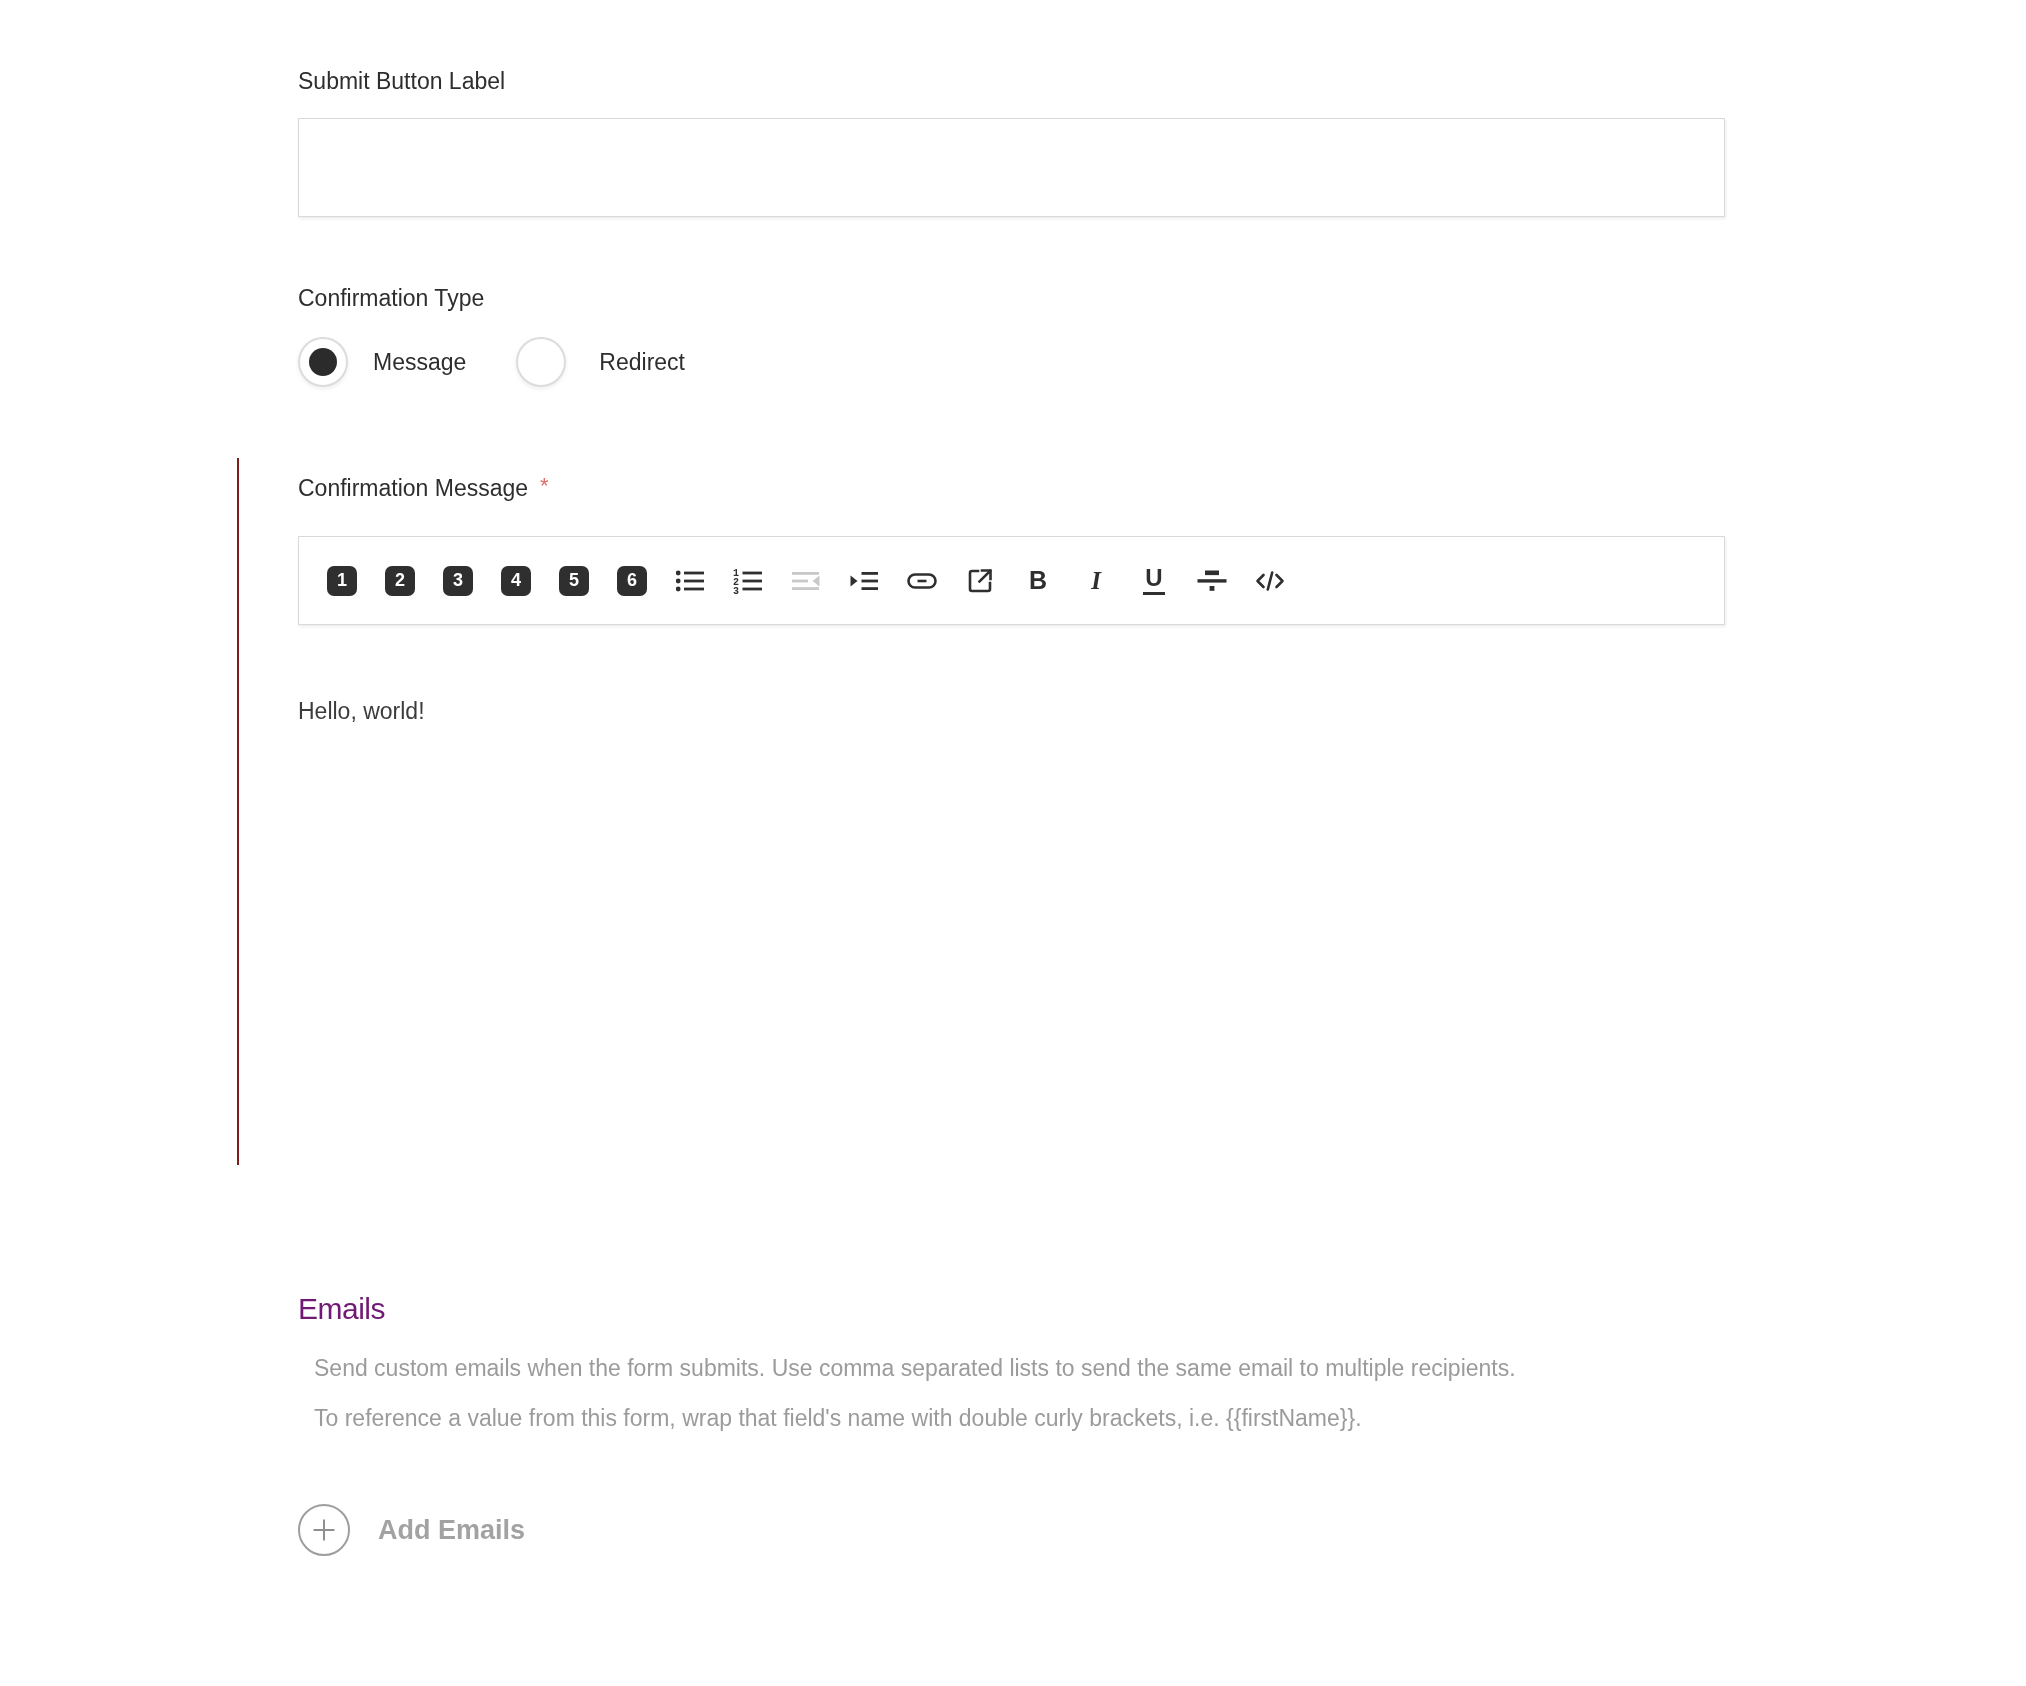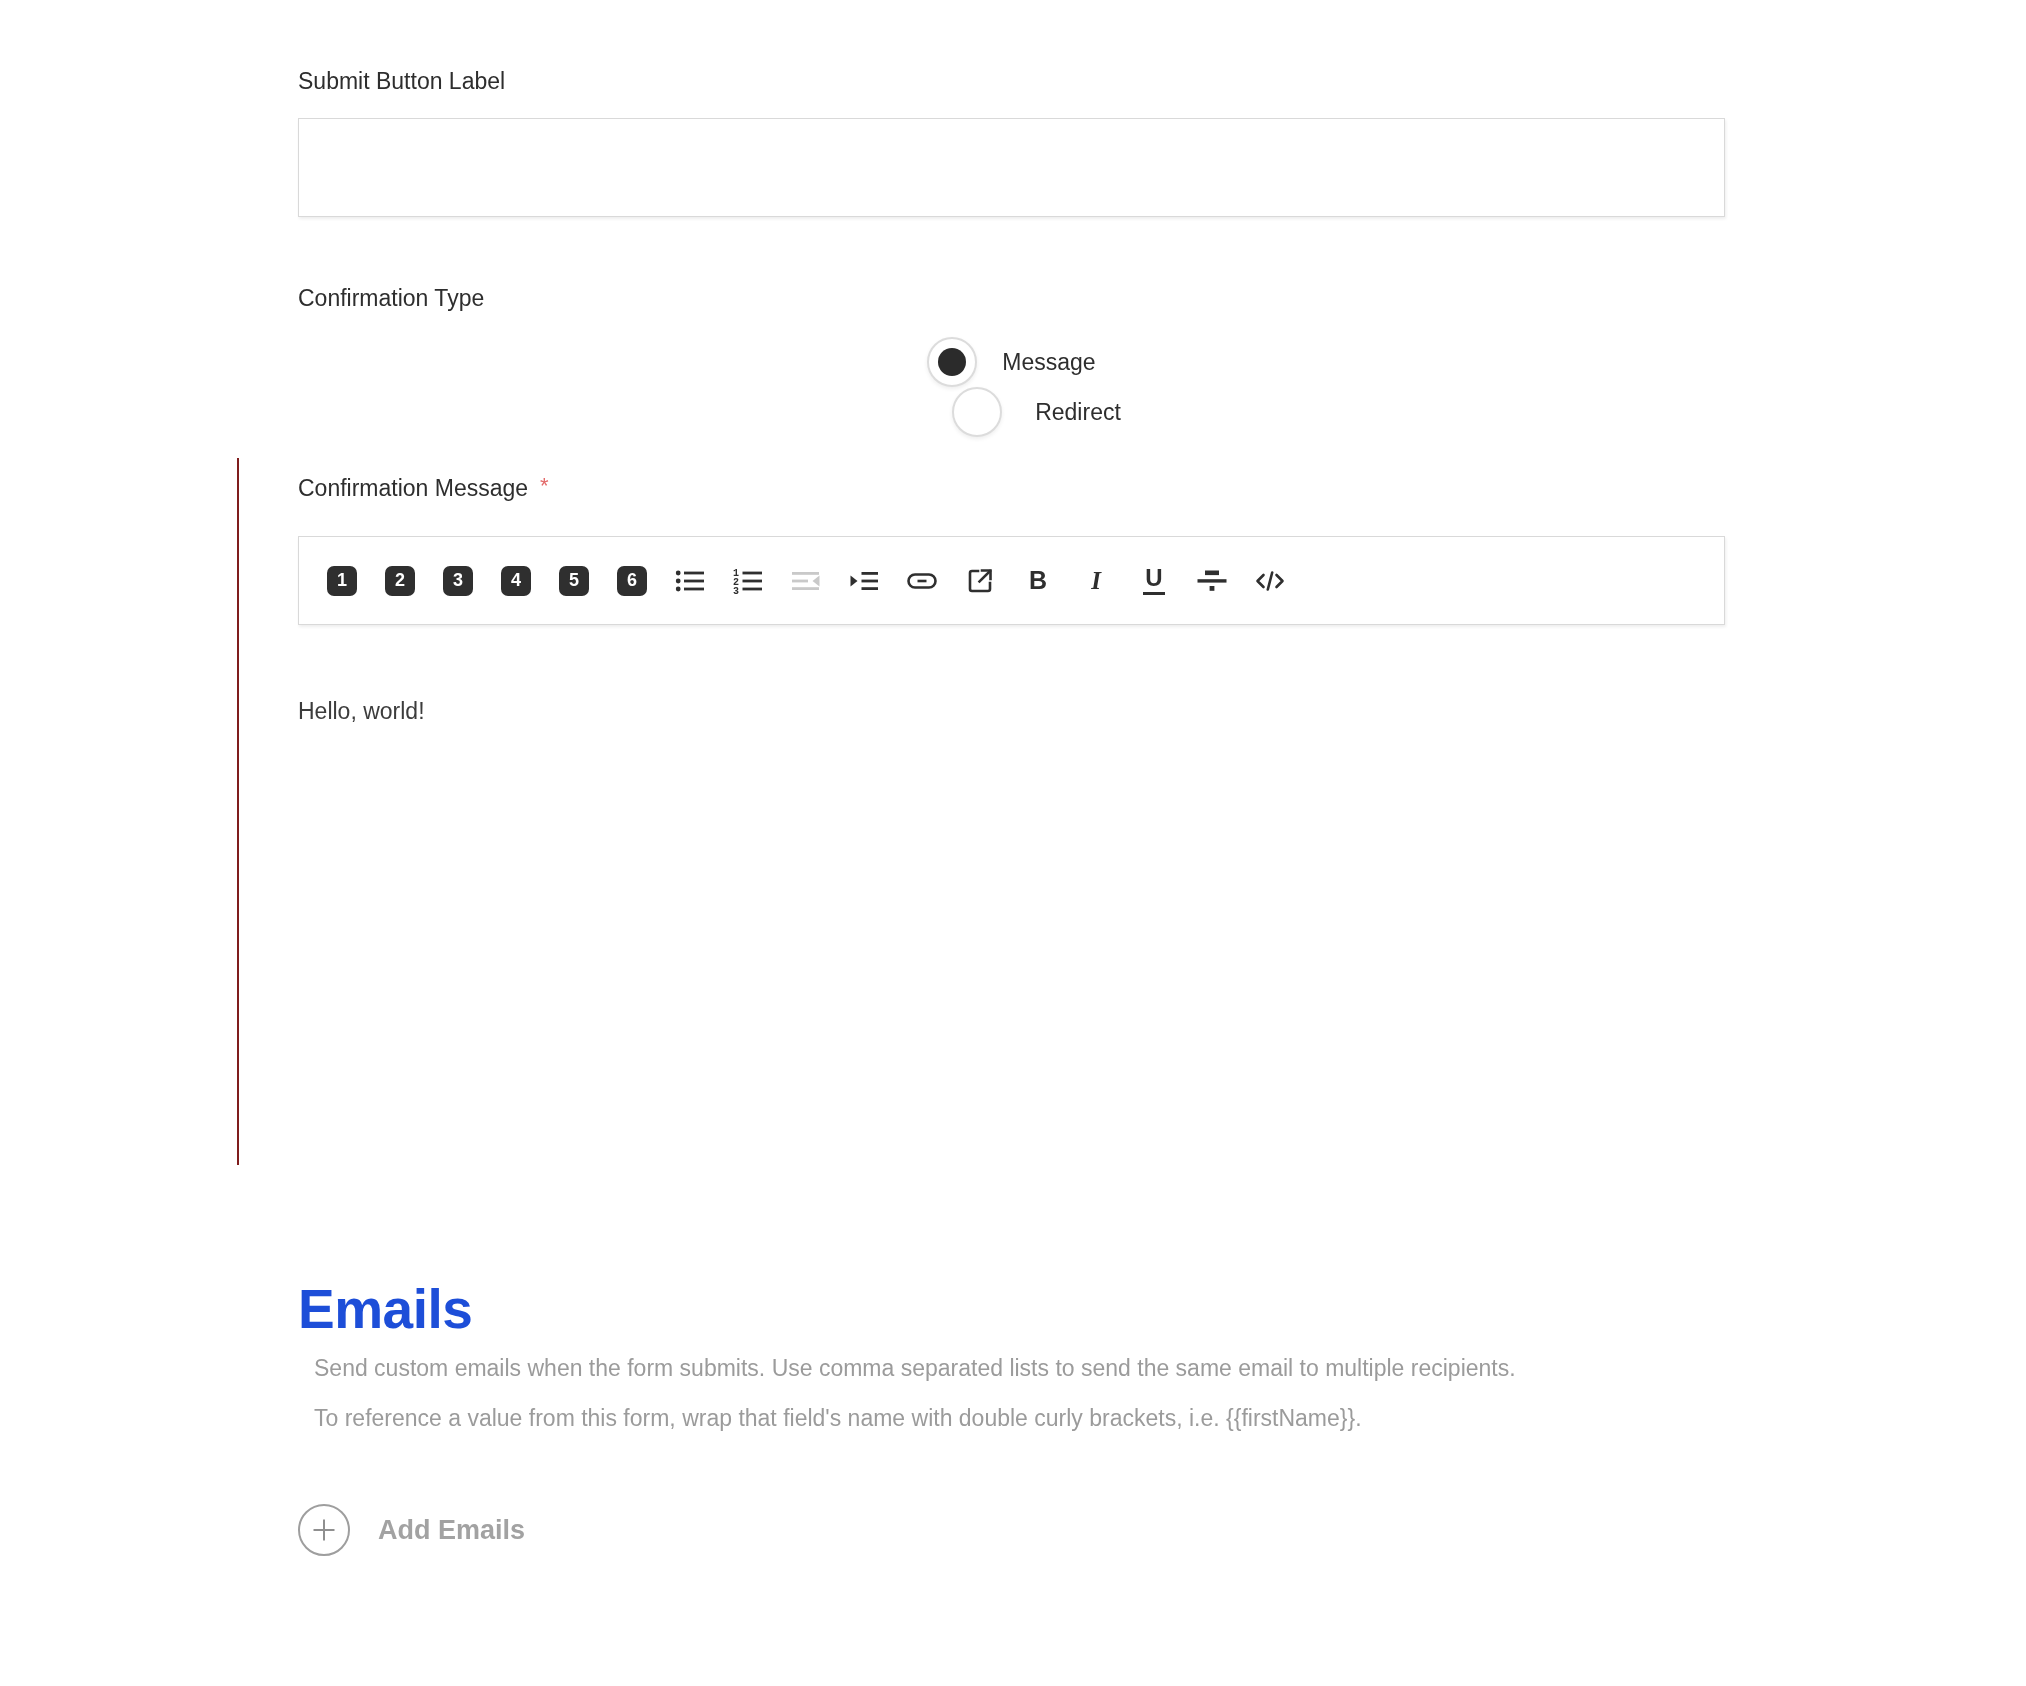--- a/index.html
+++ b/index.html
@@ -14,21 +14,21 @@
   .field-label { font-size:23px; line-height:30px; color:#2e2e2e; }
 
   .text-input {
     margin-top:22px; height:99px; width:100%; box-sizing:border-box;
     border:1.5px solid #d9d9d9; background:#fff;
     box-shadow:1px 2px 3px rgba(0,0,0,0.07);
     font-size:23px; padding:0 20px; color:#2e2e2e; outline:none;
   }
 
   .confirmation-type { margin-top:66px; }
-  .radio-row { margin-top:24px; display:flex; align-items:center; height:50px;flex-direction:column; }
+  .radio-row { margin-top:24px; display:flex; align-items:center; height:50px; }
   .radio-option { display:flex; align-items:center; cursor:pointer; }
   .radio-option + .radio-option { margin-left:50px;gap:8px; }
   .radio-outer {
     width:50px; height:50px; border-radius:50%; box-sizing:border-box;
     border:2px solid #dcdcdc; background:#fff;
     box-shadow:0 2px 4px rgba(0,0,0,0.07);
     display:flex; align-items:center; justify-content:center;
   }
   .radio-inner { width:28px; height:28px; border-radius:50%; background:#2b2b2b; }
   .radio-label { margin-left:25px; font-size:23px; color:#2e2e2e; }
@@ -59,21 +59,21 @@
   }
   .tb-letter { font-size:25px; font-weight:800; color:#2f2f2f; line-height:1; }
   .tb-letter.italic { font-style:italic; font-family:"Liberation Serif", serif; font-weight:700; }
   .tb-underline { font-size:24px; font-weight:700; color:#2f2f2f; line-height:1;
     border-bottom:3px solid #2f2f2f; padding:0 2px 2px 2px; }
   .tb-svg { display:block; }
 
   .editor-content { margin-top:71px; font-size:23px; line-height:30px; color:#3c3c3c; }
 
   .emails { margin-top:116px; }
-  .emails-title { font-size:55px; line-height:56px; font-weight:700; color:#1d4ed8; letter-spacing:-0.5px; }
+  .emails-title { font-size:30px; line-height:56px; font-weight:400; color:#701a75; letter-spacing:-0.5px; }
   .emails-desc { margin:16px; }
   .emails-desc .line1 { margin:11px 0 0 0; font-size:23px; line-height:30px; color:#9b9b9b; }
   .emails-desc .line2 { margin:20px 0 0 0; font-size:23px; line-height:30px; color:#9b9b9b; }
 
   .add-email { margin-top:70px; display:flex; align-items:center; height:54px; cursor:pointer;
     background:none; border:none; padding:0; }
   .add-circle {
     width:52px; height:52px; border-radius:50%; box-sizing:border-box;
     border:2px solid #9e9e9e; display:flex; align-items:center; justify-content:center;
   }

